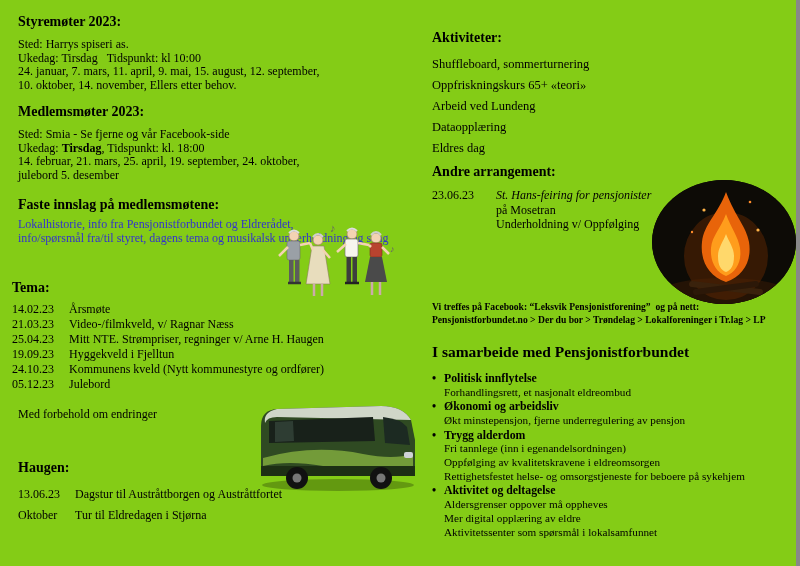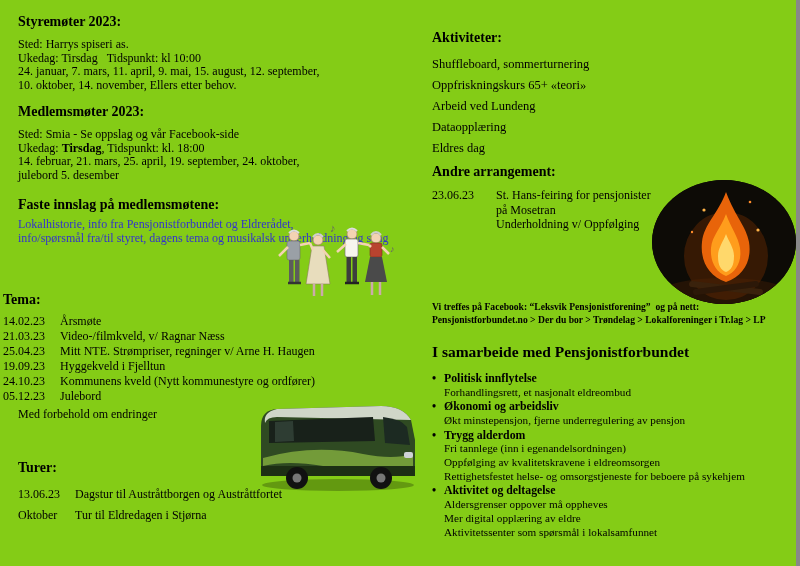--- a/index.html
+++ b/index.html
@@ -33,33 +33,33 @@
   <div class="section" id="sec-styremoter" style="left:18px;top:14px;width:400px;">
     <h2 class="head">Styremøter 2023:</h2>
     <p class="line">Sted: Harrys spiseri as.</p>
     <p class="line">Ukedag: Tirsdag &nbsp;&nbsp;Tidspunkt: kl 10:00</p>
     <p class="line">24. januar, 7. mars, 11. april, 9. mai, 15. august, 12. september,</p>
     <p class="line">10. oktober, 14. november, Ellers etter behov.</p>
   </div>
 
   <div class="section" id="sec-medlemsmoter" style="left:18px;top:104px;width:400px;">
     <h2 class="head">Medlemsmøter 2023:</h2>
-    <p class="line">Sted: Smia - Se oppslag og vår Facebook-side</p>
+    <p class="line">Sted: Smia - Se fjerne og vår Facebook-side</p>
     <p class="line"><span>Ukedag: </span><b>Tirsdag</b><span>, Tidspunkt: kl. 18:00</span></p>
     <p class="line">14. februar, 21. mars, 25. april, 19. september, 24. oktober,</p>
     <p class="line">julebord 5. desember</p>
   </div>
 
   <div class="section blue" id="sec-faste" style="left:18px;top:197px;width:420px;">
     <h2 class="head" style="margin-bottom:5px;">Faste innslag på medlemsmøtene:</h2>
     <p class="line">Lokalhistorie, info fra Pensjonistforbundet og Eldrerådet,</p>
     <p class="line">info/spørsmål fra/til styret, dagens tema og musikalsk underholdning og sang</p>
   </div>
 
-  <div class="section" id="sec-tema" style="left:3px;top:280px;width:400px;margin-top:12px;">
+  <div class="section" id="sec-tema" style="left:12px;top:280px;width:400px;">
     <h2 class="head" style="margin-bottom:6px;">Tema:</h2>
     <div class="row">
         <span class="date">14.02.23</span>
         <span>Årsmøte</span>
       </div>
     <div class="row">
         <span class="date">21.03.23</span>
         <span>Video-/filmkveld, v/ Ragnar Næss</span>
       </div>
     <div class="row">
@@ -78,21 +78,21 @@
         <span class="date">05.12.23</span>
         <span>Julebord</span>
       </div>
   </div>
 
   <div class="section" id="forbehold" style="left:18px;top:408px;">
     <p class="line">Med forbehold om endringer</p>
   </div>
 
   <div class="section" id="sec-turer" style="left:18px;top:460px;width:420px;">
-    <h2 class="head">Turer:</h2>
+    <h2 class="head">Haugen:</h2>
     <div class="row">
         <span class="date">13.06.23</span>
         <span>Dagstur til Austråttborgen og Austråttfortet</span>
       </div>
     <div class="row">
         <span class="date">Oktober</span>
         <span>Tur til Eldredagen i Stjørna</span>
       </div>
   </div>
 
@@ -103,21 +103,21 @@
     <p class="line">Arbeid ved Lundeng</p>
     <p class="line">Dataopplæring</p>
     <p class="line">Eldres dag</p>
   </div>
 
   <div class="section" id="sec-andre" style="left:432px;top:164px;width:230px;">
     <h2 class="head">Andre arrangement:</h2>
     <div class="arr">
       <span class="date">23.06.23</span>
       <span>
-        <span style="display:block;">St. Hans-feiring for pensjonister</span>
+        <span style="display:block;font-style:italic;">St. Hans-feiring for pensjonister</span>
         <span style="display:block;">på Mosetran</span>
         <span style="display:block;">Underholdning v/ Oppfølging</span>
       </span>
     </div>
   </div>
 
   <div class="section" id="facebook" style="left:432px;top:301px;width:360px;">
     <p class="line">Vi treffes på Facebook: “Leksvik Pensjonistforening” &nbsp;og på nett:</p>
     <p class="line">Pensjonistforbundet.no &gt; Der du bor &gt; Trøndelag &gt; Lokalforeninger i Tr.lag &gt; LP</p>
   </div>

